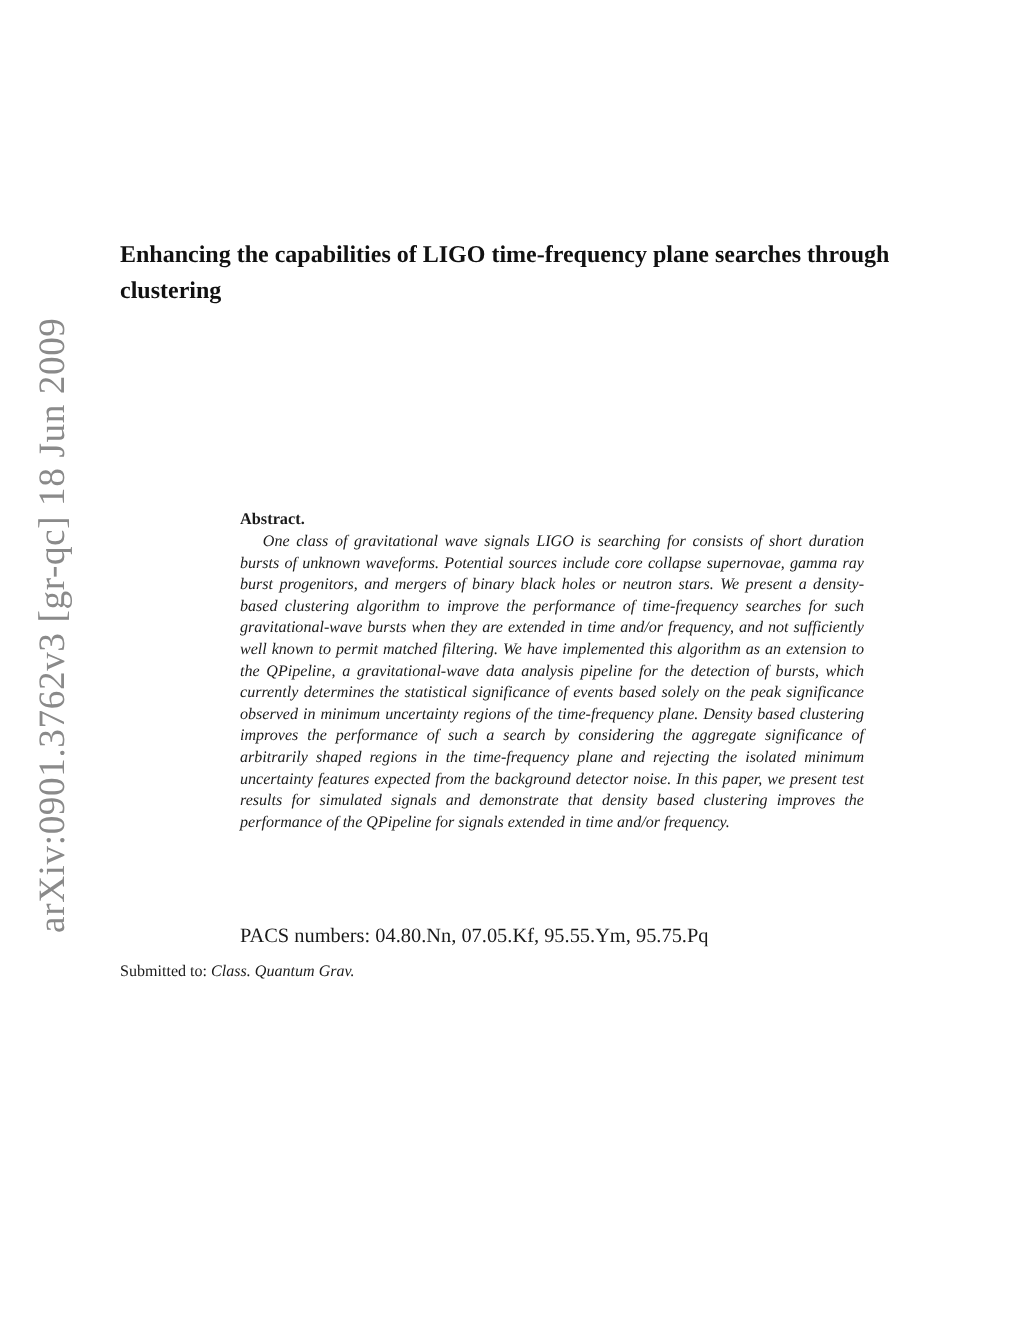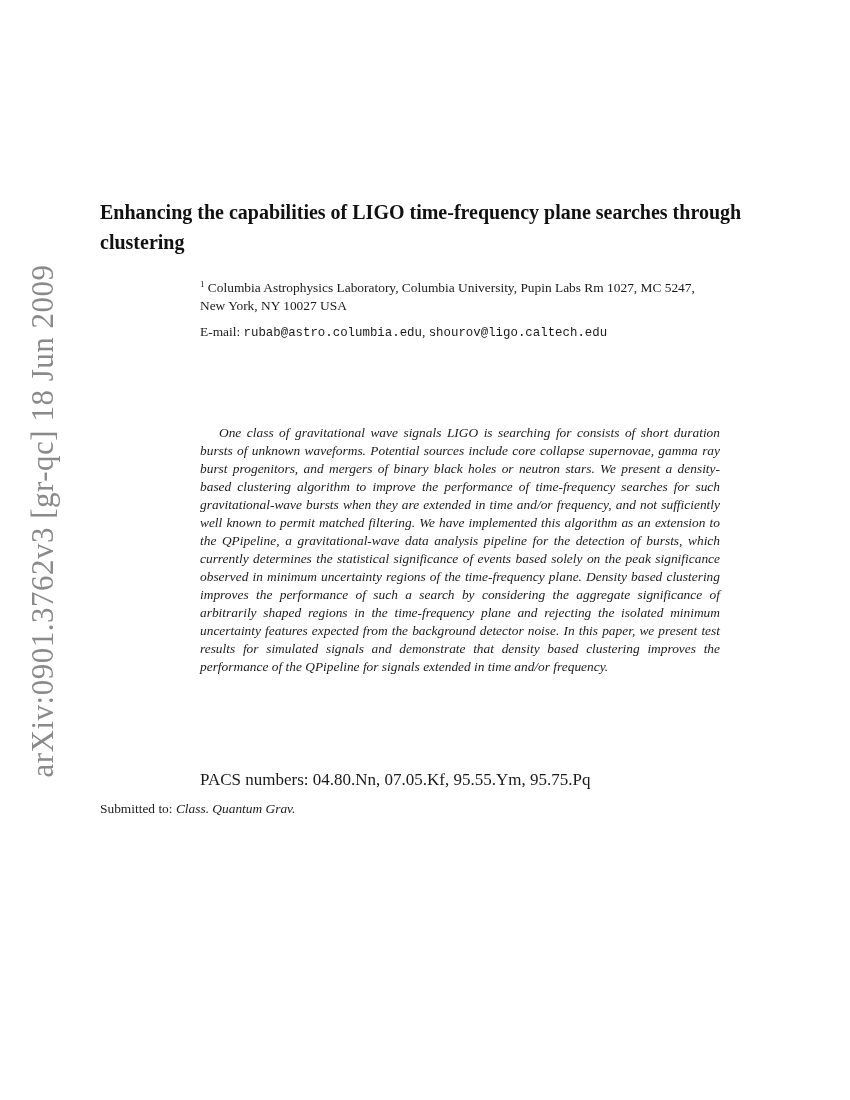--- a/index.html
+++ b/index.html
@@ -117,23 +117,22 @@
 </head>
 <body>
 
 <div class="sidebar-stamp">
   <span>arXiv:0901.3762v3  [gr-qc]  18 Jun 2009</span>
 </div>
 
 <h1 class="title">Enhancing the capabilities of LIGO time-frequency plane searches through clustering</h1>
 
 <div class="authors-block">
-  <p class="affil"><sup>1</sup><span> Columbia Astrophysics Laboratory, Columbia University, Pupin Labs Rm 1027, MC 5247, New York, NY 10027 USA</span></p>
-  <p class="email"><span>E-mail: </span><span class="mono">rubab@astro.columbia.edu</span><span>, </span><span class="mono">shourov@ligo.caltech.edu</span></p>
 </div>
 
 <div class="abstract">
+  <p class="abstract-heading">Abstract.</p>
   <p class="abstract-body">One class of gravitational wave signals LIGO is searching for consists of short duration bursts of unknown waveforms.  Potential sources include core collapse supernovae, gamma ray burst progenitors, and mergers of binary black holes or neutron stars. We present a density-based clustering algorithm to improve the performance of time-frequency searches for such gravitational-wave bursts when they are extended in time and/or frequency, and not sufficiently well known to permit matched filtering. We have implemented this algorithm as an extension to the QPipeline, a gravitational-wave data analysis pipeline for the detection of bursts, which currently determines the statistical significance of events based solely on the peak significance observed in minimum uncertainty regions of the time-frequency plane. Density based clustering improves the performance of such a search by considering the aggregate significance of arbitrarily shaped regions in the time-frequency plane and rejecting the isolated minimum uncertainty features expected from the background detector noise. In this paper, we present test results for simulated signals and demonstrate that density based clustering improves the performance of the QPipeline for signals extended in time and/or frequency.</p>
 </div>
 
 <div class="pacs">PACS numbers: 04.80.Nn, 07.05.Kf, 95.55.Ym, 95.75.Pq</div>
 
 <div class="submitted"><span>Submitted to: </span><em>Class.  Quantum Grav.</em></div>
 
 </body></html>

